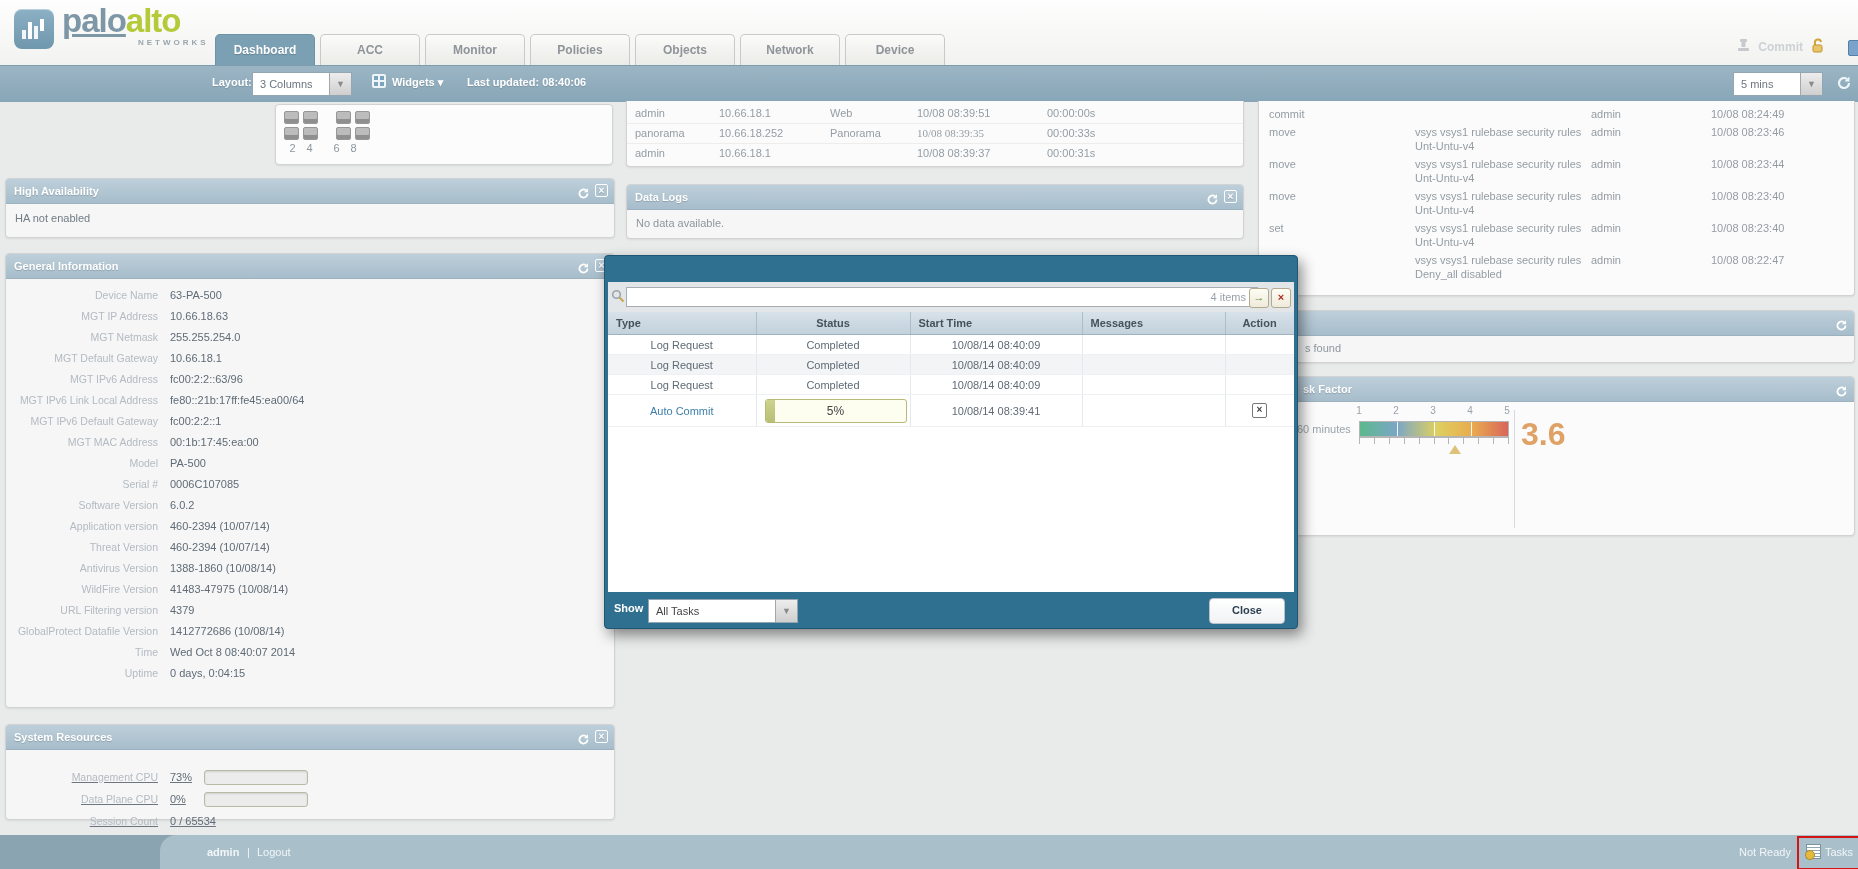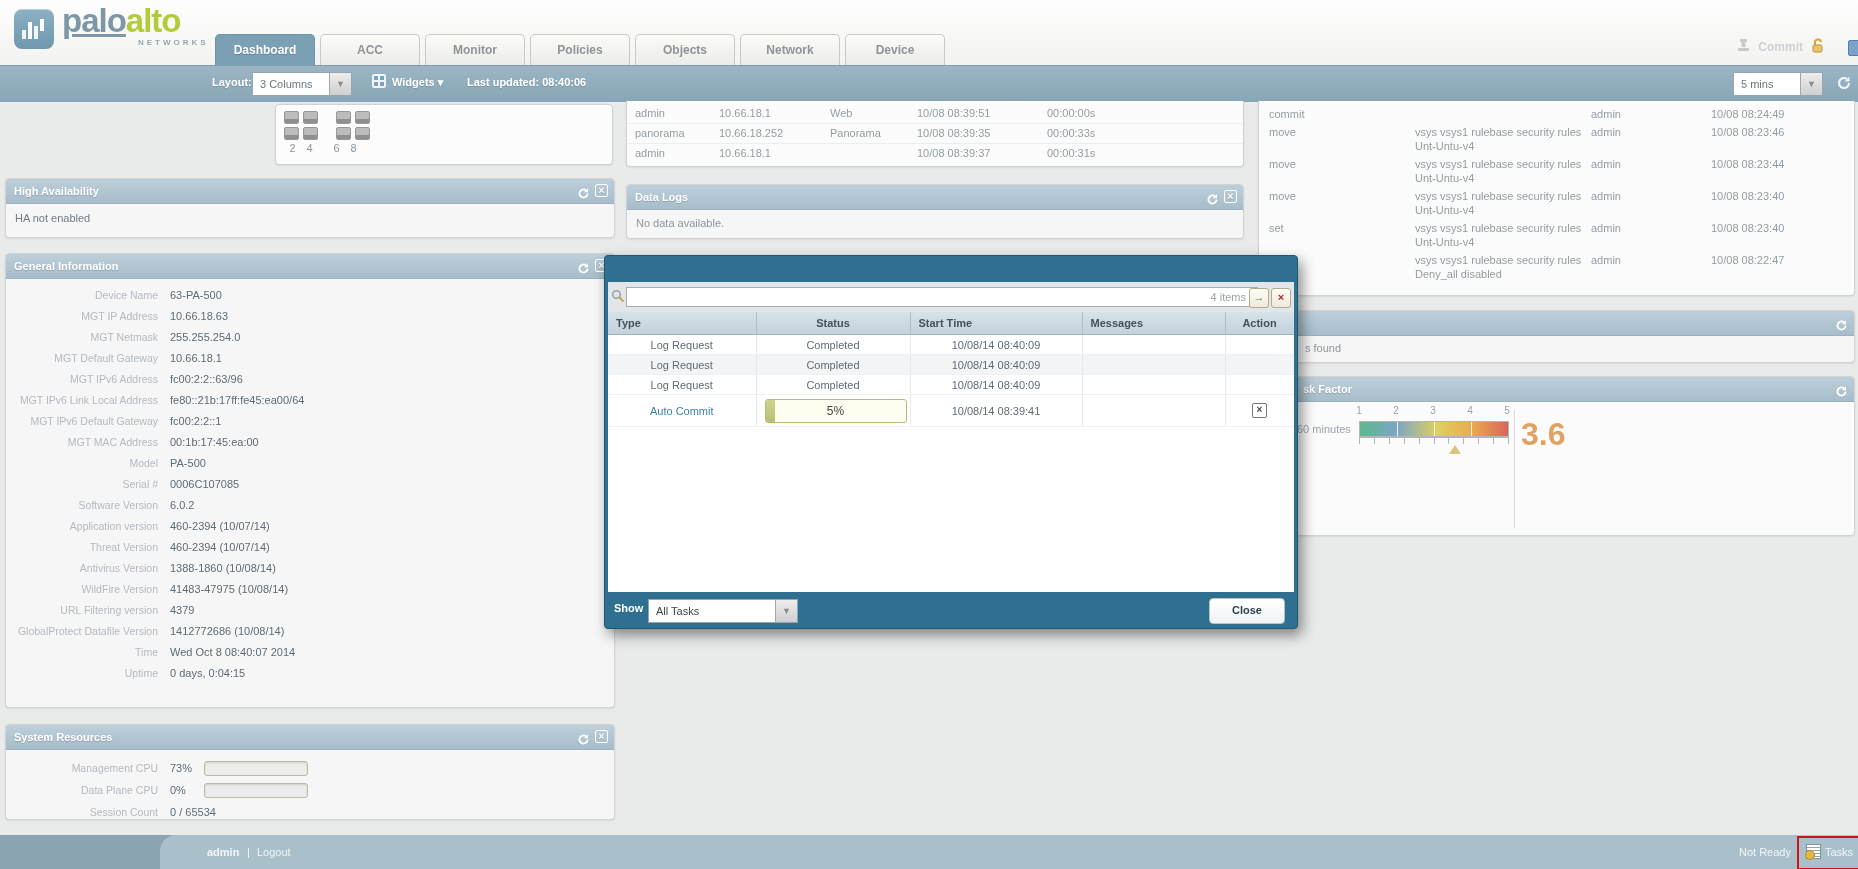--- a/index.html
+++ b/index.html
@@ -356,21 +356,21 @@
       <span class="icons">
         <span class="icon-refresh">
           <svg width="13" height="13" viewBox="0 0 16 16">
               <path d="M13 8a5 5 0 1 1-2-4" fill="none" stroke="#fff" stroke-width="2.2"></path>
               <path d="M13.5 1.5 v5 h-5 z" fill="#fff"></path>
             </svg>
         </span>
         <span class="icon-close">×</span>
       </span>
     </div>
-    <div style="padding-top:7px;">
+    <div style="padding-top:16px;text-decoration:underline;">
       <div class="kv" style="height:22px;line-height:22px;">
         <span class="k">Management CPU</span>
         <span class="v" style="width:34px;">73%</span>
         <span class="meter" style="margin-top:4px;"><span class="fill" style="width:73%;"></span></span>
       </div>
       <div class="kv" style="height:22px;line-height:22px;">
         <span class="k">Data Plane CPU</span>
         <span class="v" style="width:34px;">0%</span>
         <span class="meter" style="margin-top:4px;"><span class="fill" style="width:0%;"></span></span>
       </div>
@@ -387,21 +387,21 @@
         <span style="width:84px;padding-left:8px;">admin</span>
         <span style="width:111px;">10.66.18.1</span>
         <span style="width:87px;">Web</span>
         <span style="width:130px;">10/08 08:39:51</span>
         <span style="flex:1;">00:00:00s</span>
       </div>
       <div class="mini-table-row">
         <span style="width:84px;padding-left:8px;">panorama</span>
         <span style="width:111px;">10.66.18.252</span>
         <span style="width:87px;">Panorama</span>
-        <span style="width:130px;">10/08 08:39:35</span>
+        <span style="width:130px;font-family:Liberation Serif, serif;">10/08 08:39:35</span>
         <span style="flex:1;">00:00:33s</span>
       </div>
       <div class="mini-table-row">
         <span style="width:84px;padding-left:8px;">admin</span>
         <span style="width:111px;">10.66.18.1</span>
         <span style="width:87px;margin-top:36px;">CLI</span>
         <span style="width:130px;">10/08 08:39:37</span>
         <span style="flex:1;">00:00:31s</span>
       </div>
     </div>

